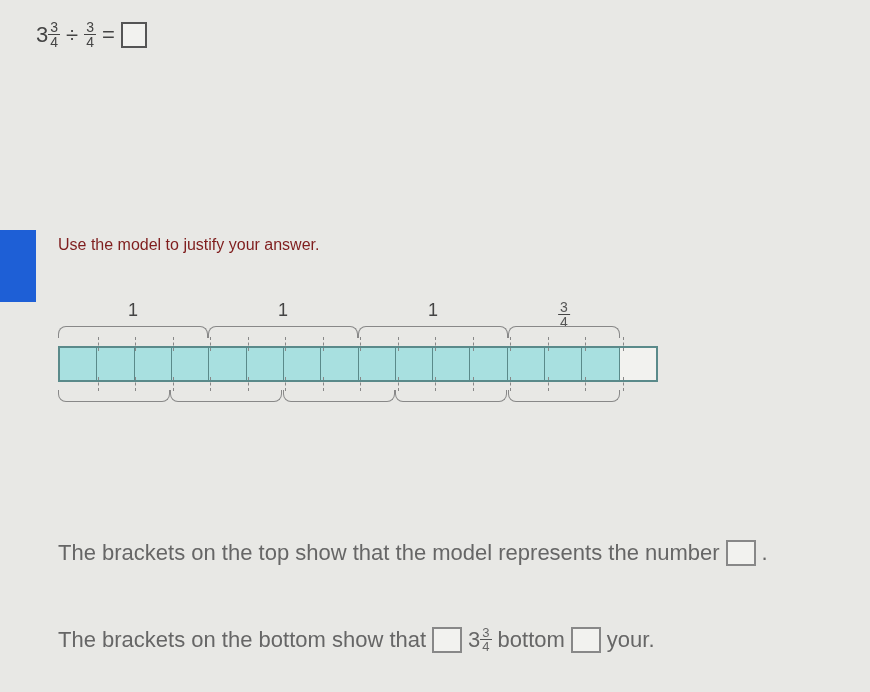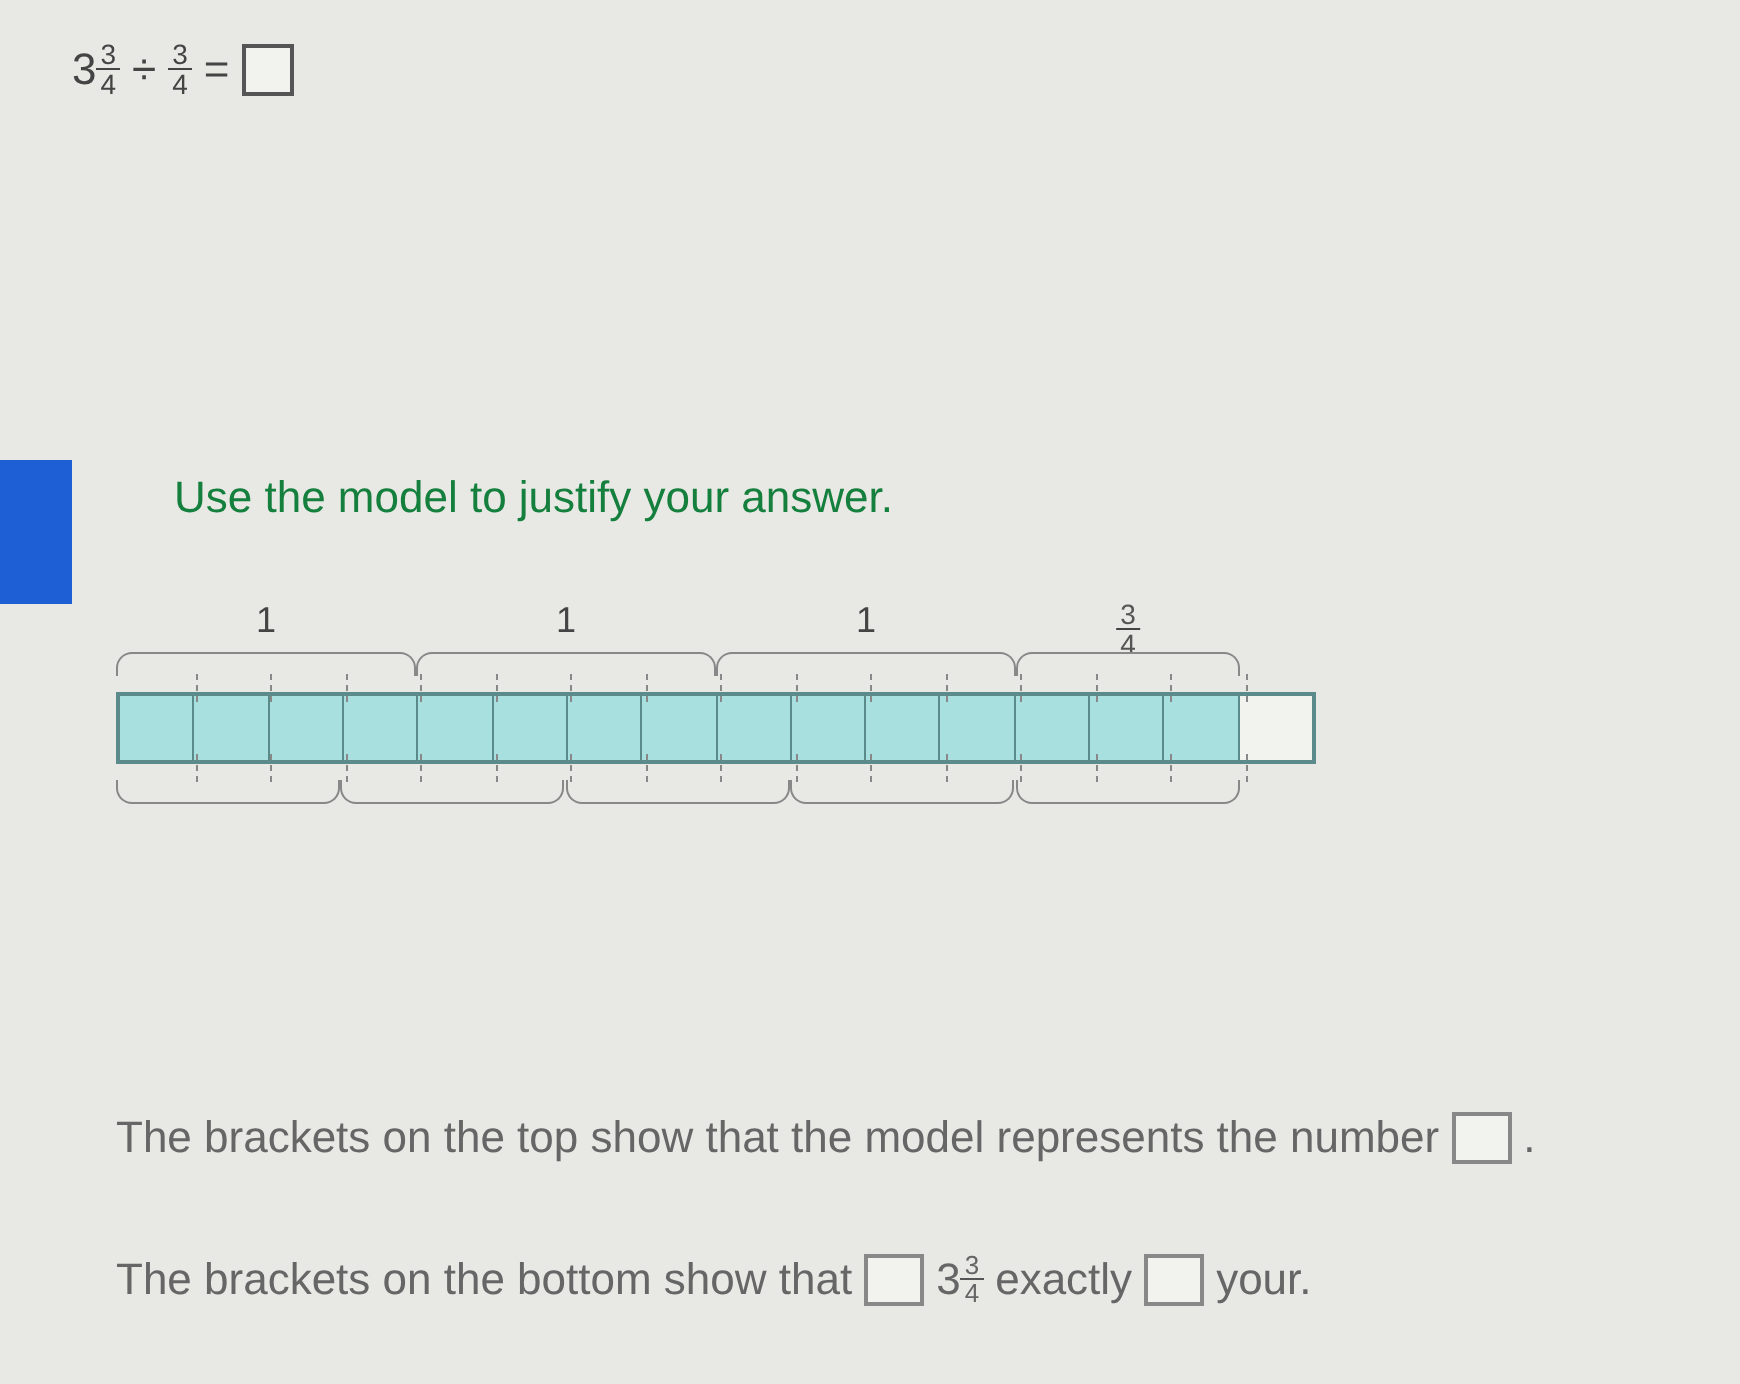--- a/index.html
+++ b/index.html
@@ -45,23 +45,22 @@
     left: 0;
     top: 230px;
     width: 36px;
     height: 72px;
     background: #1e5fd6;
   }
   .instruction {
     position: absolute;
     top: 236px;
     left: 58px;
-    font-size: 22px;
-    color: #15803d;
-    margin-left: 29px;
+    font-size: 16px;
+    color: #7f1d1d;
   }
   
   .model {
     position: absolute;
     top: 300px;
     left: 58px;
     width: 620px;
   }
   .top-labels {
     position: relative;
@@ -115,21 +114,21 @@
   }
   .sentence {
     position: absolute;
     font-size: 22px;
     color: #666;
     display: flex;
     align-items: center;
     flex-wrap: wrap;
     gap: 6px;
   }
-  .s1 { top: 556px; left: 58px; right: 10px; }
+  .s1 { top: 540px; left: 58px; right: 10px; }
   .s2 { top: 626px; left: 58px; right: 6px; }
   .blank {
     display: inline-block;
     width: 30px;
     height: 26px;
     border: 2px solid #888;
     background: #f2f2ef;
   }
   .inline-frac {
     display: inline-flex;
@@ -253,16 +252,16 @@
 <div class="sentence s2">
   <span>The brackets on the bottom show that</span>
   <span class="blank"></span>
   <span class="mixed">
     <span>3</span>
     <span class="inline-frac">
       <span class="n">3</span>
       <span>4</span>
     </span>
   </span>
-  <span>exactly</span>
+  <span>bottom</span>
   <span class="blank"></span>
   <span>your.</span>
 </div>
 
 </body></html>

